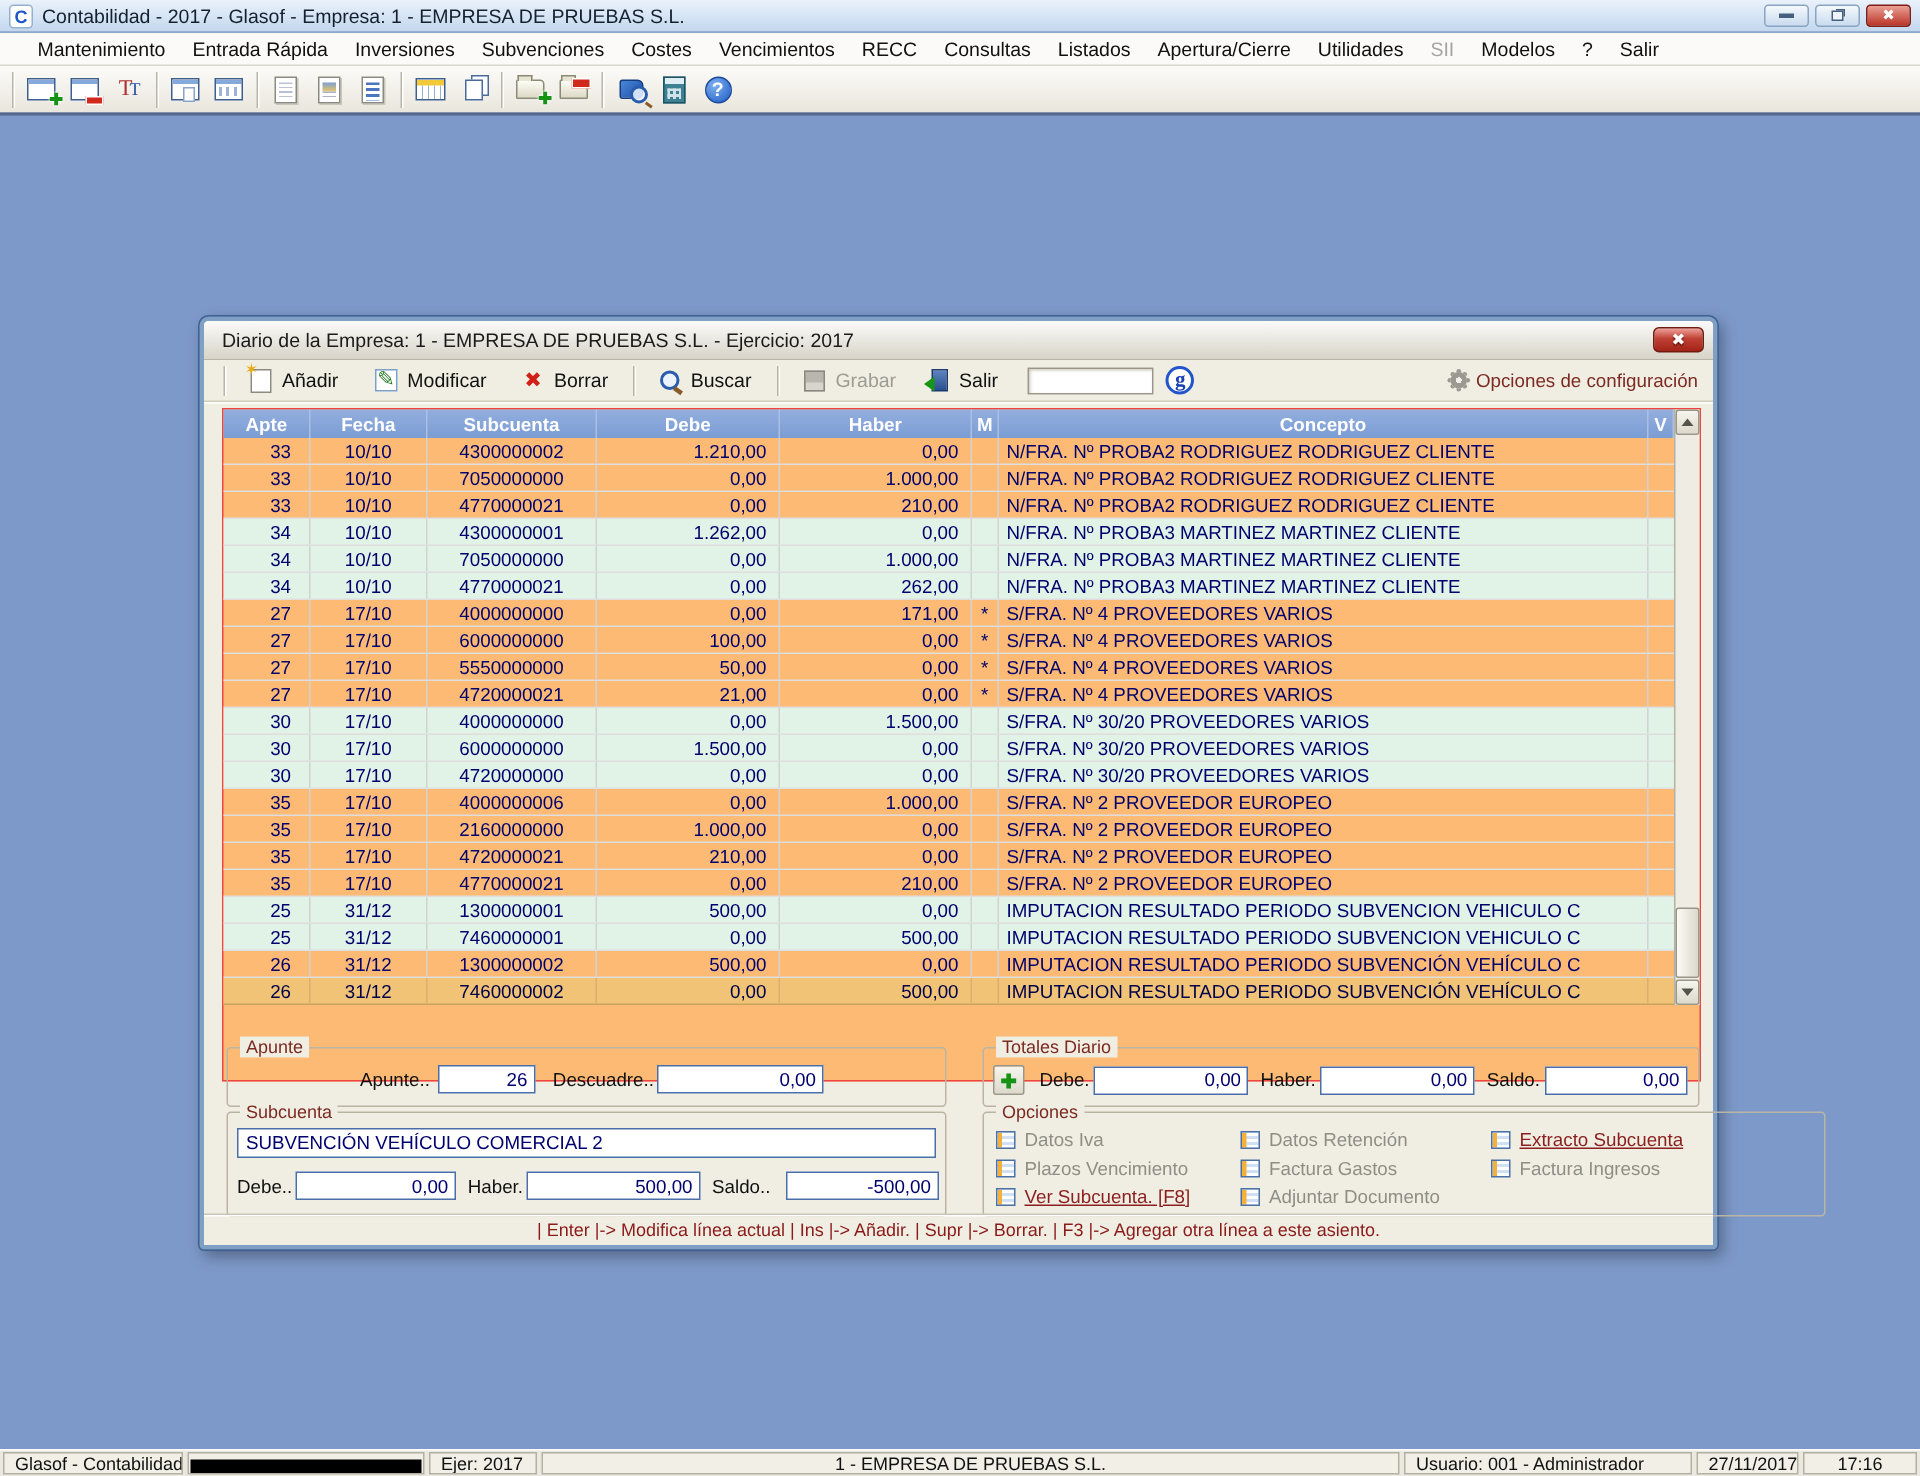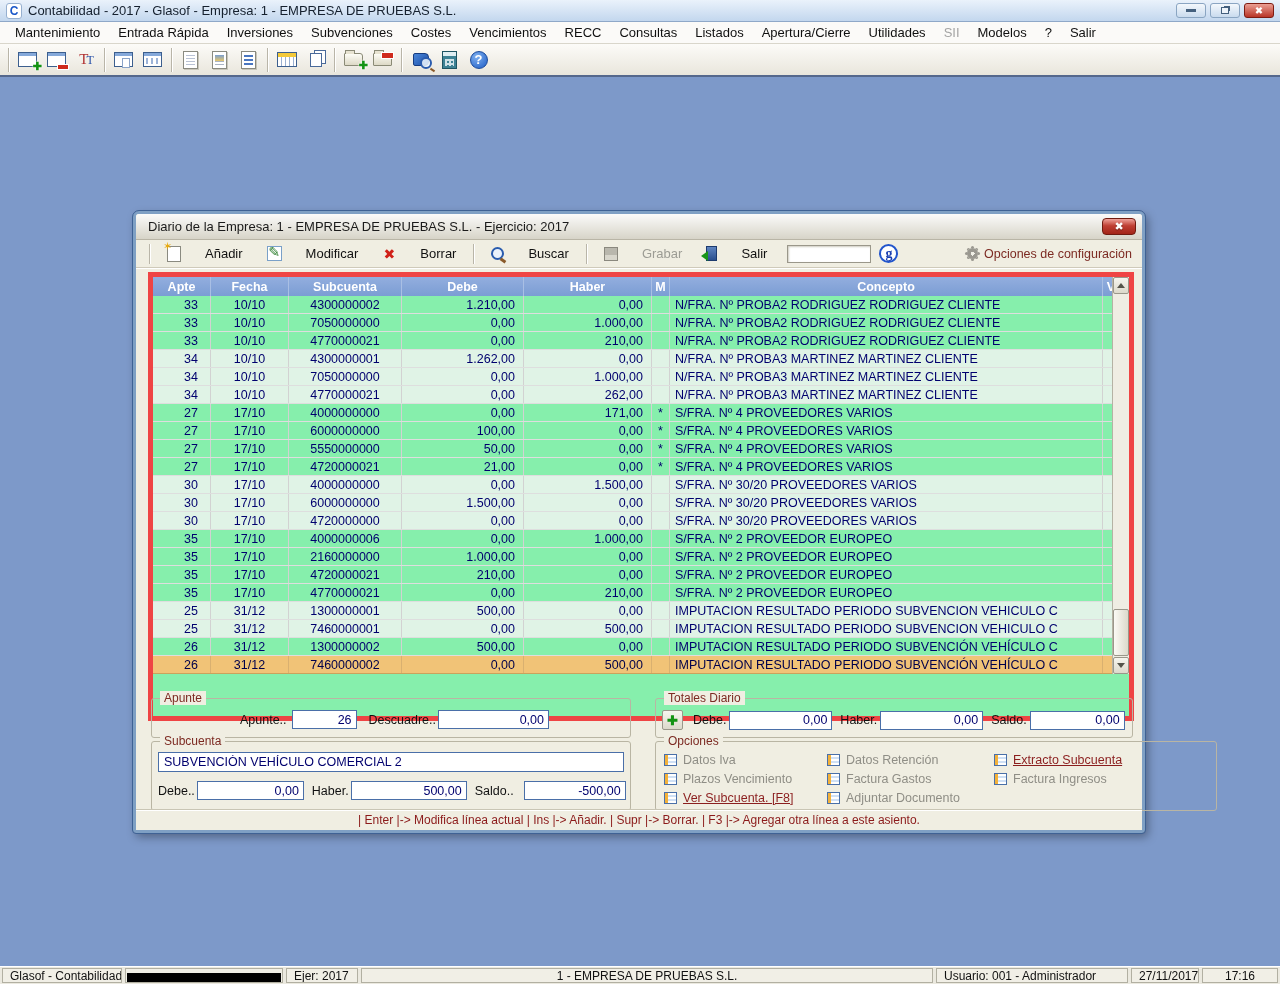--- a/index.html
+++ b/index.html
@@ -11,21 +11,21 @@
   .appicon{width:16px;height:16px;background:#fff;border:1px solid #96b0d0;border-radius:3px;color:#1a57c8;font-weight:bold;font-size:12px;display:flex;align-items:center;justify-content:center;margin:0 6px 0 2px}
   .title{font-size:13px;color:#15202e}
   .wbtns{margin-left:auto;display:flex;gap:4px;padding-right:2px}
   .wbtn{width:30px;height:15px;border-radius:3px;display:flex;align-items:center;justify-content:center;font-size:10px;line-height:1}
   .wbtn.min,.wbtn.res{background:linear-gradient(#f4f8fc,#c9dbee);border:1px solid #8aa5c2;color:#33516e}
   .wbtn .bar{width:10px;height:3px;background:#44607e}
   .wbtn .sq{width:8px;height:7px;border:1px solid #44607e;background:#eef4fa;box-shadow:2px -2px 0 -1px #44607e}
   .wbtn.close{background:linear-gradient(#eb9f94,#b93527);border:1px solid #7e1c12;color:#fff;font-weight:bold}
 
   
-  .menubar{height:22px;background:#fbfaf8;border-bottom:1px solid #d9d6cb;display:flex;align-items:flex-start;padding-left:6px}
+  .menubar{height:22px;background:#fbfaf8;border-bottom:1px solid #d9d6cb;display:flex;align-items:flex-start;padding-left:16px}
   .mitem{padding:0 9px;font-size:13px;color:#101010;line-height:21px;cursor:default}
   .mitem.disabled{color:#a4a4a4}
 
   
   .toolbar{height:33px;background:linear-gradient(#fcfbf8,#e9e6dc);display:flex;align-items:center;padding:0 4px;border-bottom:2px solid #55688c}
   .tsep{width:1px;height:24px;background:#b9b5a8;box-shadow:1px 0 0 #fff;margin:0 4px}
   .tbi{width:29px;height:28px;background:transparent;border:1px solid transparent;display:flex;align-items:center;justify-content:center;position:relative}
   .sh{position:relative;display:block}
   .sh.win{width:19px;height:15px;background:#fff;border:1px solid #3c5f8e;box-shadow:inset 0 3px 0 #85a9da}
   .badge-add::after{content:"✚";position:absolute;right:-6px;bottom:-7px;color:#149314;font-weight:bold;font-size:11px;text-shadow:0 0 2px #fff,0 0 2px #fff}
@@ -55,41 +55,41 @@
   
   .desktop{height:889px;position:relative}
 
   
   .dialog{position:absolute;left:133px;top:134px;width:1012px;height:622px;background:#f0eee2;border:3px solid #7fa0c4;outline:1px solid #3f6294;border-radius:6px 6px 3px 3px;box-shadow:3px 4px 10px rgba(0,0,0,.35)}
   .dtitle{height:26px;background:linear-gradient(#fbfbfa,#d7d4c8);border-bottom:1px solid #b9b5a6;border-radius:3px 3px 0 0;display:flex;align-items:center;padding:0 6px 0 12px}
   .dtitle-text{font-size:13px;color:#1a1a1a}
   .dclose{margin-left:auto;width:34px;height:17px;background:linear-gradient(#efa29a,#bf4034 45%,#a32417);border:1px solid #6f1b10;border-radius:4px;color:#fff;font-weight:bold;font-size:11px;display:flex;align-items:center;justify-content:center;text-shadow:0 1px 1px #6f1b10}
   .dtoolbar{height:28px;display:flex;align-items:center;padding:0 10px 0 8px;border-bottom:1px solid #cfcaba;box-shadow:0 1px 0 #fff}
   .dsep{width:1px;height:20px;background:#b9b5a8;box-shadow:1px 0 0 #fff;margin:0 5px}
-  .dbtn{display:flex;align-items:center;gap:24px;background:transparent;border:none;font-size:13px;color:#111;padding:0 12px;height:24px;font-family:inherit}
+  .dbtn{display:flex;align-items:center;gap:7px;background:transparent;border:none;font-size:13px;color:#111;padding:0 12px;height:24px;font-family:inherit}
   .dbtn.disabled{color:#9c9c94}
   .dic{position:relative;display:block}
   .ic-add{width:14px;height:16px;background:#fff;border:1px solid #8a8a80}
   .ic-add::after{content:"✶";position:absolute;left:-5px;top:-7px;color:#e8a90a;font-size:11px}
   .ic-edit{width:15px;height:15px;background:#fff;border:1px solid #7aa0c8}
   .ic-edit::after{content:"✎";position:absolute;left:1px;top:-3px;color:#2a7d2a;font-size:14px}
   .ic-del{color:#d02018;font-weight:bold;font-size:14px;width:14px;text-align:center}
   .ic-search{width:13px;height:13px;border:2px solid #2a5cae;border-radius:50%;background:#eaf2fc}
   .ic-search::after{content:"";position:absolute;right:-4px;bottom:-4px;width:6px;height:3px;background:#8a5a2a;transform:rotate(35deg)}
   .ic-save{width:14px;height:14px;background:#b9b7ad;border:1px solid #8a887e;box-shadow:inset 0 -5px 0 #d8d6cc}
   .ic-exit{width:11px;height:15px;background:linear-gradient(#5e84c0,#2a4f8e);border:1px solid #1c3a6e}
   .ic-exit::after{content:"";position:absolute;left:-6px;top:4px;border:5px solid transparent;border-right:7px solid #189418;border-left:none}
   .qbox{width:84px;height:18px;background:#fff;border:1px solid #9a978a;box-shadow:inset 1px 1px 2px #cfccc0;margin-left:8px}
   .glogo{width:19px;height:19px;border-radius:50%;border:2px solid #2255cc;color:#1a3fb0;background:#fff;font-family:"Liberation Serif","DejaVu Serif",serif;font-weight:bold;font-size:14px;display:flex;align-items:center;justify-content:center;margin-left:8px}
   .dspacer{flex:1}
   .cfg{display:flex;align-items:center;gap:6px;color:#7c2a22;font-size:12.5px}
   .gear{width:11px;height:11px;border-radius:50%;background:radial-gradient(circle,#f0efe6 0 2px,#9a9890 2px);box-shadow:0 -6px 0 -4px #9a9890,0 6px 0 -4px #9a9890,-6px 0 0 -4px #9a9890,6px 0 0 -4px #9a9890,4px 4px 0 -4px #9a9890,-4px -4px 0 -4px #9a9890,4px -4px 0 -4px #9a9890,-4px 4px 0 -4px #9a9890}
 
   
-  .tablewrap{position:absolute;left:12px;top:58px;width:986px;height:449px;background:#86efac;border:5px solid #ef4444}
+  .tablewrap{position:absolute;left:12px;top:58px;width:986px;height:449px;background:#fdba74;border:1px solid #ef4444}
   .thead,.trow{display:grid;grid-template-columns:58px 78px 113px 122px 128px 18px 1fr 17px;width:967px}
   .thead{height:19px;background:linear-gradient(#93aede,#7b9dd4);color:#fff;font-weight:bold;font-size:12.5px}
   .hc{display:flex;align-items:center;justify-content:center;border-right:1px solid #a9bfe4;line-height:18px}
   .trow{height:18px;font-size:12.5px;color:#00006e;border-bottom:1px solid #dedede}
   .tc{display:flex;align-items:center;border-right:1px solid #d2d2d2;overflow:hidden;white-space:nowrap}
   .capte{justify-content:flex-end;padding-right:12px}
   .cfecha,.csub,.cm{justify-content:center}
   .cdebe,.chaber{justify-content:flex-end;padding-right:8px}
   .cconc{padding-left:5px}
   .cv{border-right:none}

